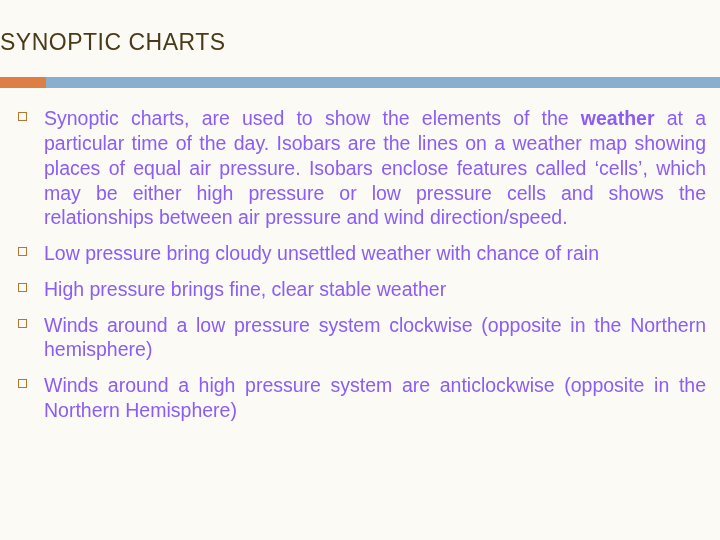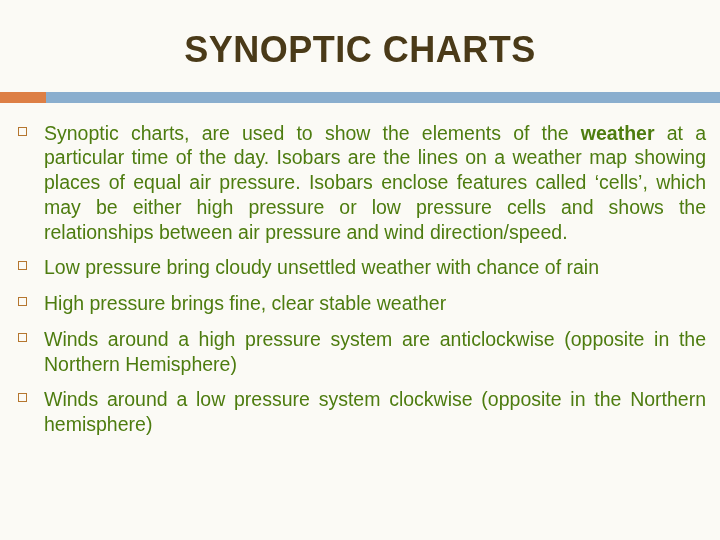--- a/index.html
+++ b/index.html
@@ -13,23 +13,22 @@
     font-family: "Liberation Sans", sans-serif;
     overflow: hidden;
   }
   .slide {
     position: relative;
     width: 720px;
     height: 540px;
     box-sizing: border-box;
   }
   .slide-title {
-    text-align: center;
-    font-size: 36px;
-    font-weight: bold;
+    font-size: 23px;
+    font-weight: normal;
     color: #4a3a18;
     letter-spacing: 0.5px;
     padding-top: 30px;
     line-height: 1.1;
   }
   .divider {
     display: flex;
     align-items: stretch;
     margin-top: 22px;
     height: 11px;
@@ -47,21 +46,21 @@
   }
   ul.bullets {
     list-style: none;
     margin: 0;
     padding: 0;
   }
   ul.bullets > li {
     position: relative;
     padding-left: 34px;
     margin-bottom: 11px;
-    color: #4d7c0f;
+    color: #8b5cf6;
     font-size: 19.5px;
     line-height: 1.27;
     text-align: justify;
     text-justify: inter-word;
   }
   ul.bullets > li .marker {
     position: absolute;
     left: 8px;
     top: 6px;
     width: 9px;
@@ -103,24 +102,24 @@
         <span class="txt para">Low pressure bring cloudy unsettled weather with chance of rain</span>
       </li>
 
       <li>
         <span class="marker"></span>
         <span class="txt">High pressure brings fine, clear stable weather</span>
       </li>
 
       <li>
         <span class="marker"></span>
-        <span class="txt">Winds around a high pressure system are anticlockwise (opposite in the Northern Hemisphere)</span>
+        <span class="txt para">Winds around a low pressure system clockwise (opposite in the Northern hemisphere)</span>
       </li>
 
       <li>
         <span class="marker"></span>
-        <span class="txt para">Winds around a low pressure system clockwise (opposite in the Northern hemisphere)</span>
+        <span class="txt">Winds around a high pressure system are anticlockwise (opposite in the Northern Hemisphere)</span>
       </li>
 
     </ul>
   </div>
 
 </div>
 
 </body></html>

